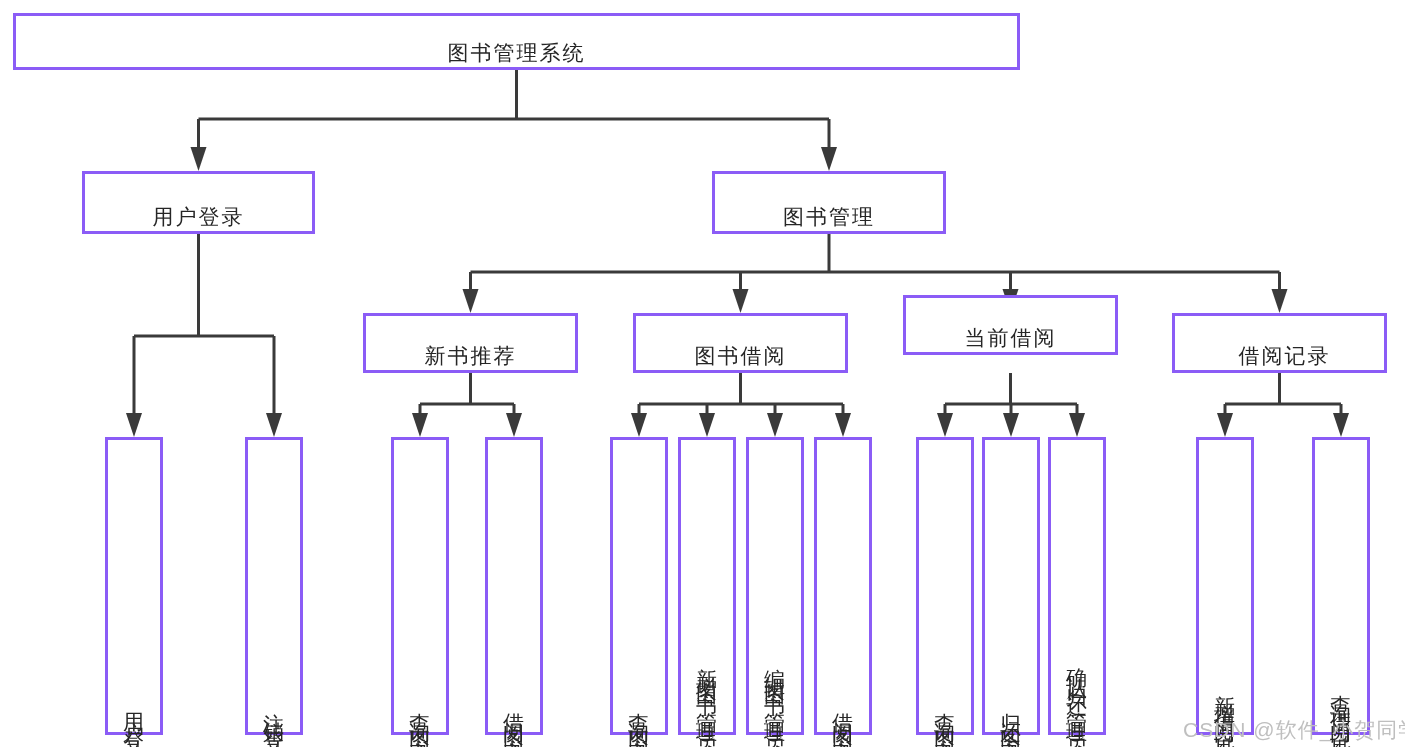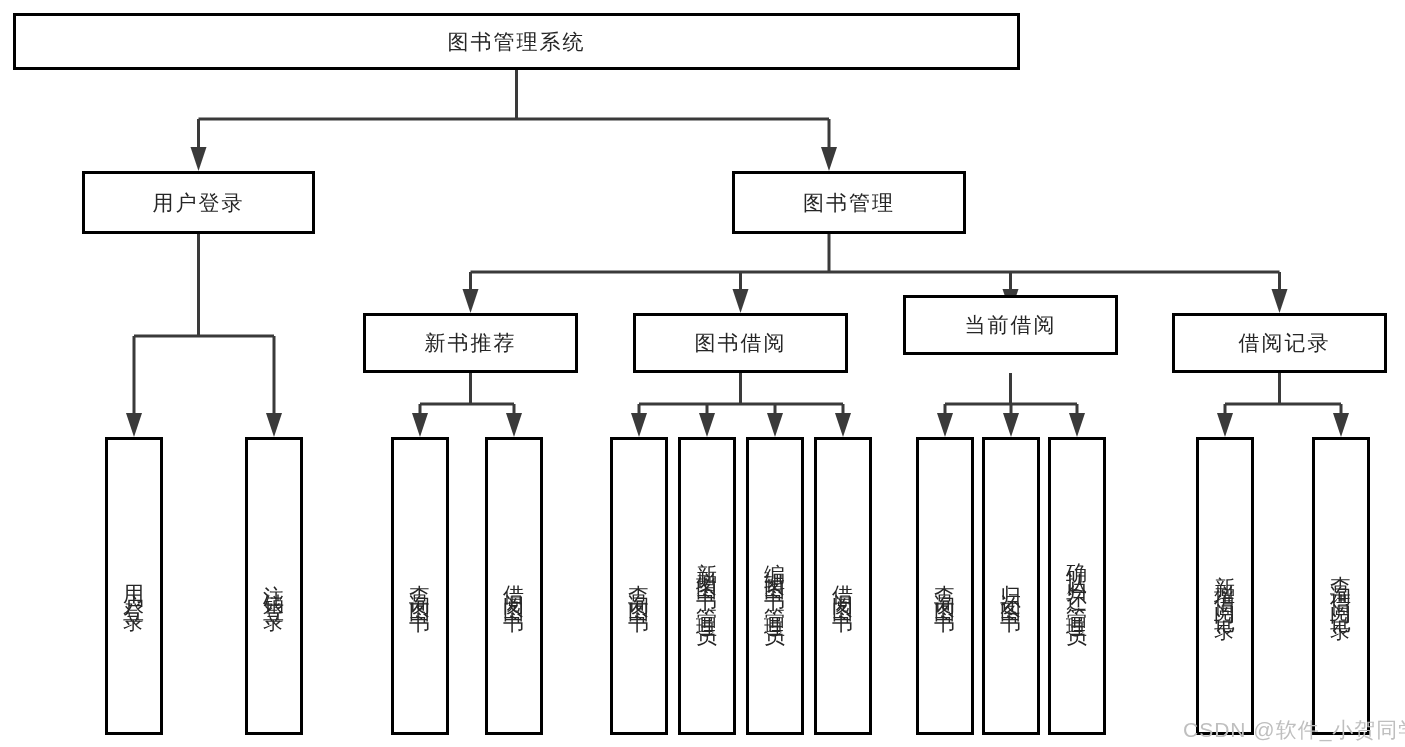--- a/index.html
+++ b/index.html
@@ -17,24 +17,24 @@
   }
   .edges {
     position: absolute;
     left: 0;
     top: 0;
     pointer-events: none;
   }
   .node {
     position: absolute;
     box-sizing: border-box;
-    border: 3px solid #000000;
+    border: 3px solid #8b5cf6;
     background: #ffffff;
     display: flex;
-    align-items: center;
+    align-items: flex-end;
     justify-content: center;
     color: #262626;
   }
   .h-node .lbl {
     font-size: 21px;
     letter-spacing: 2px;
     white-space: nowrap;
   }
   .v-node .lbl {
     writing-mode: vertical-rl;
@@ -93,21 +93,21 @@
     </g>
   </svg>
 
   <div class="node h-node" style="left:13px; top:13px; width:1007px; height:57px;">
     <span class="lbl">图书管理系统</span>
   </div>
 
   <div class="node h-node" style="left:82px; top:171px; width:233px; height:63px;">
     <span class="lbl">用户登录</span>
   </div>
-  <div class="node h-node" style="left:712px; top:171px; width:234px; height:63px;margin-left:20px;">
+  <div class="node h-node" style="left:712px; top:171px; width:234px; height:63px;">
     <span class="lbl">图书管理</span>
   </div>
 
   <div class="node h-node" style="left:633px; top:313px; width:215px; height:60px;">
     <span class="lbl">图书借阅</span>
   </div>
   <div class="node h-node" style="left:363px; top:313px; width:215px; height:60px;">
     <span class="lbl">新书推荐</span>
   </div>
   <div class="node h-node" style="left:903px; top:295px; width:215px; height:60px;">

